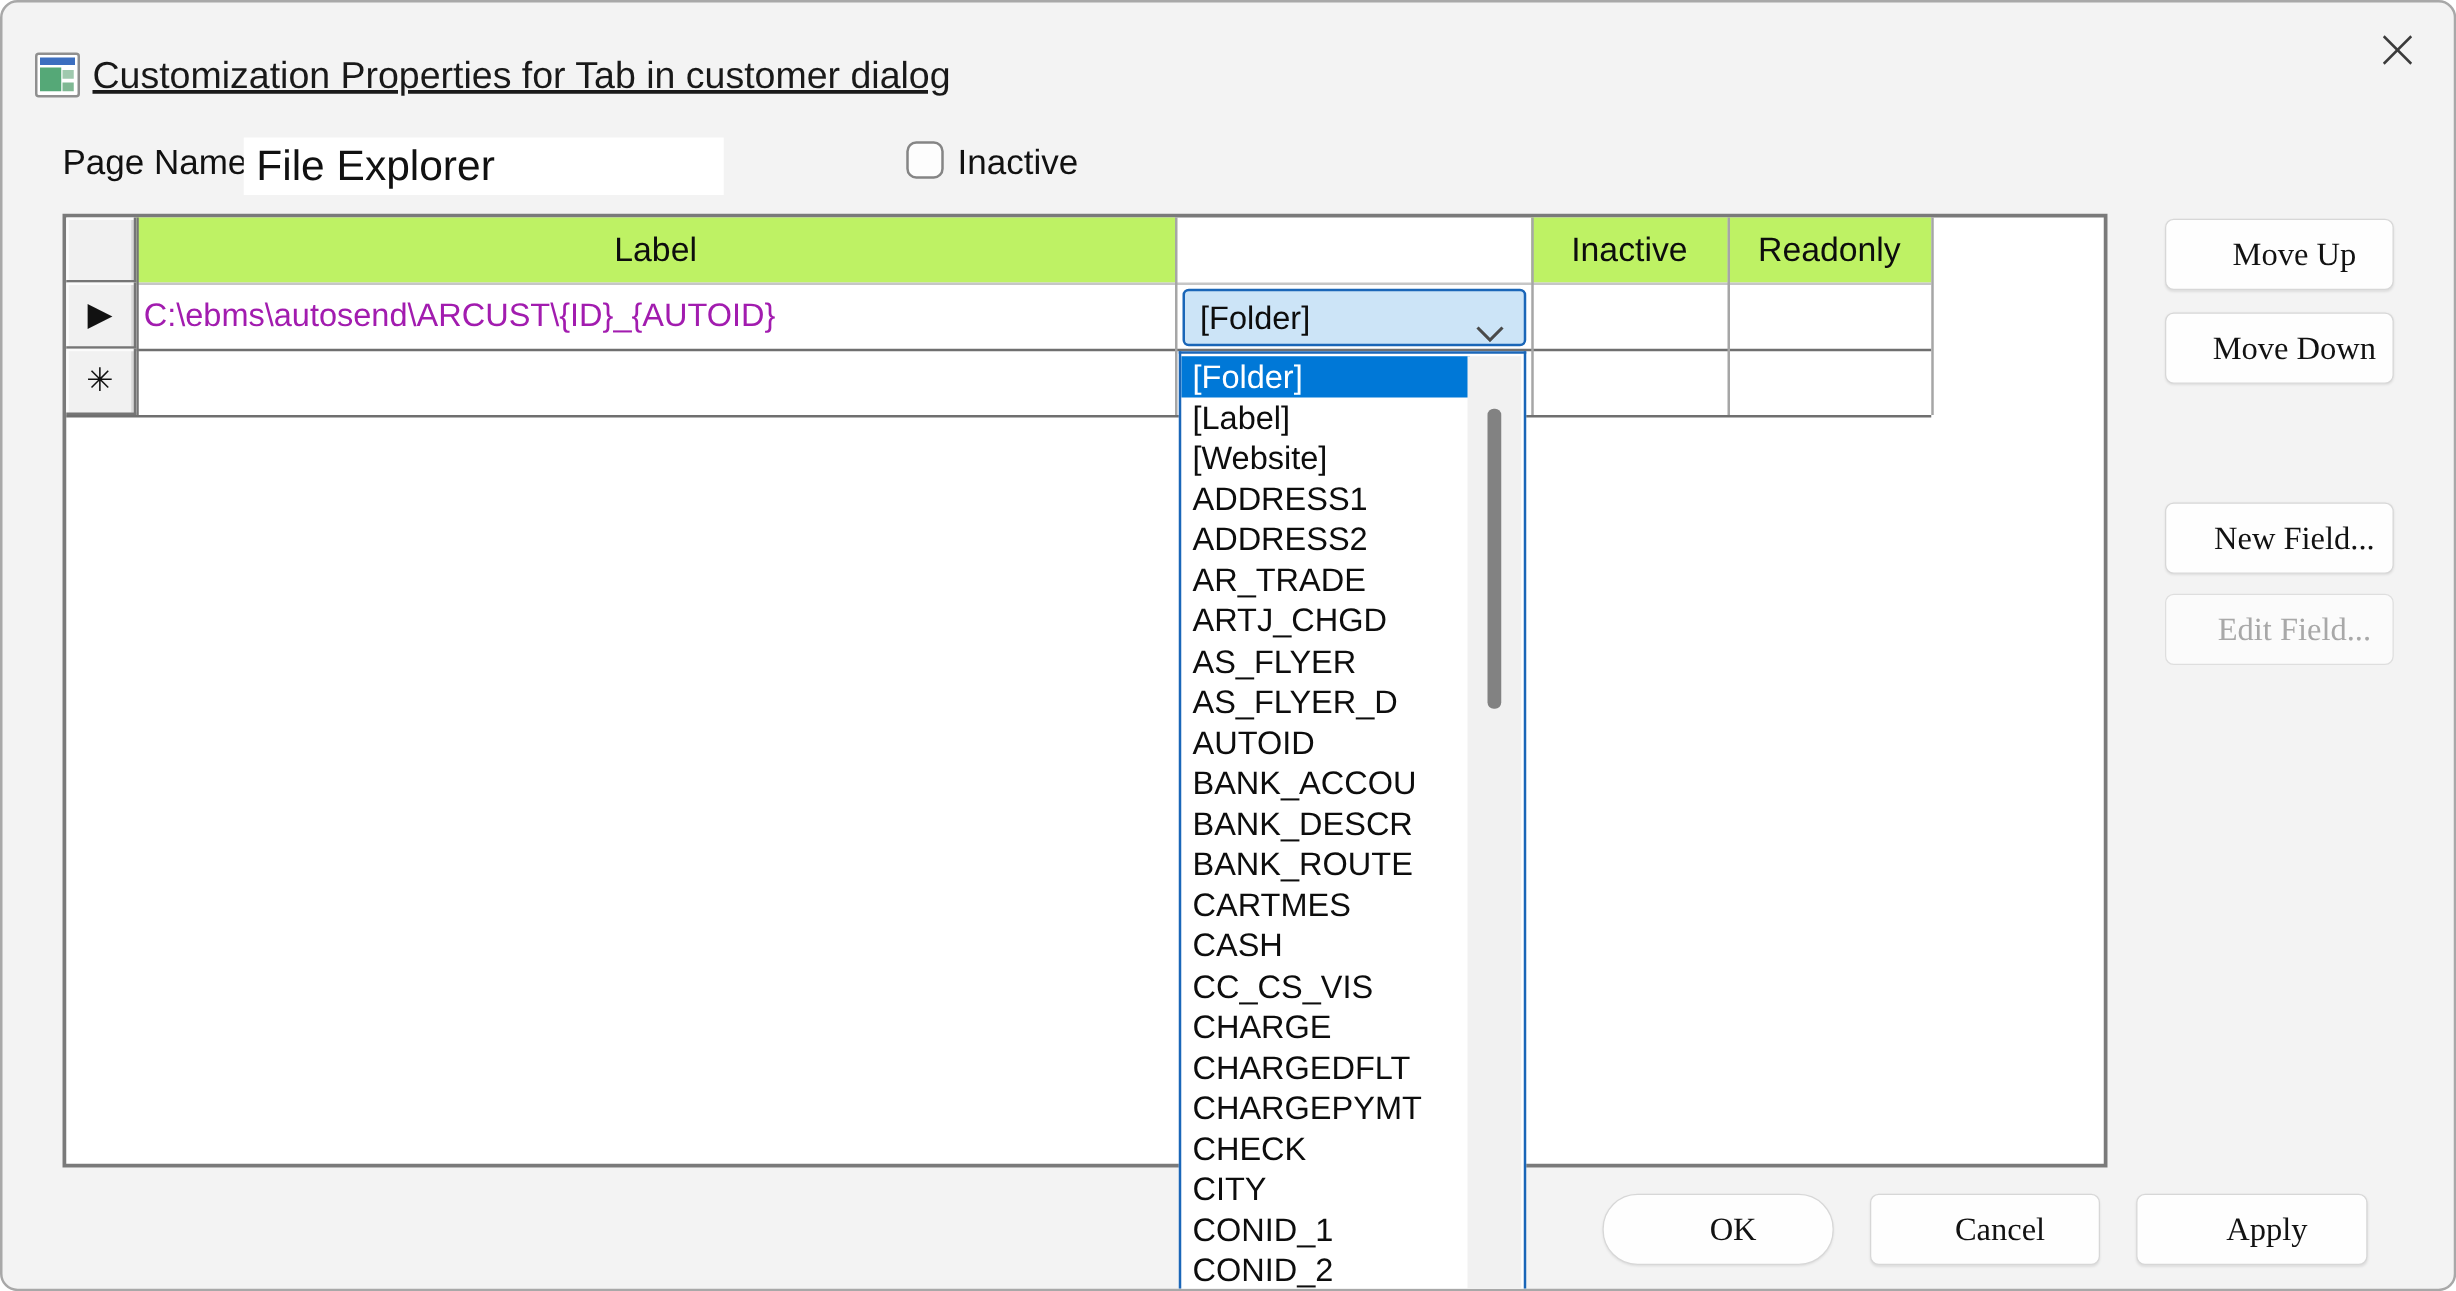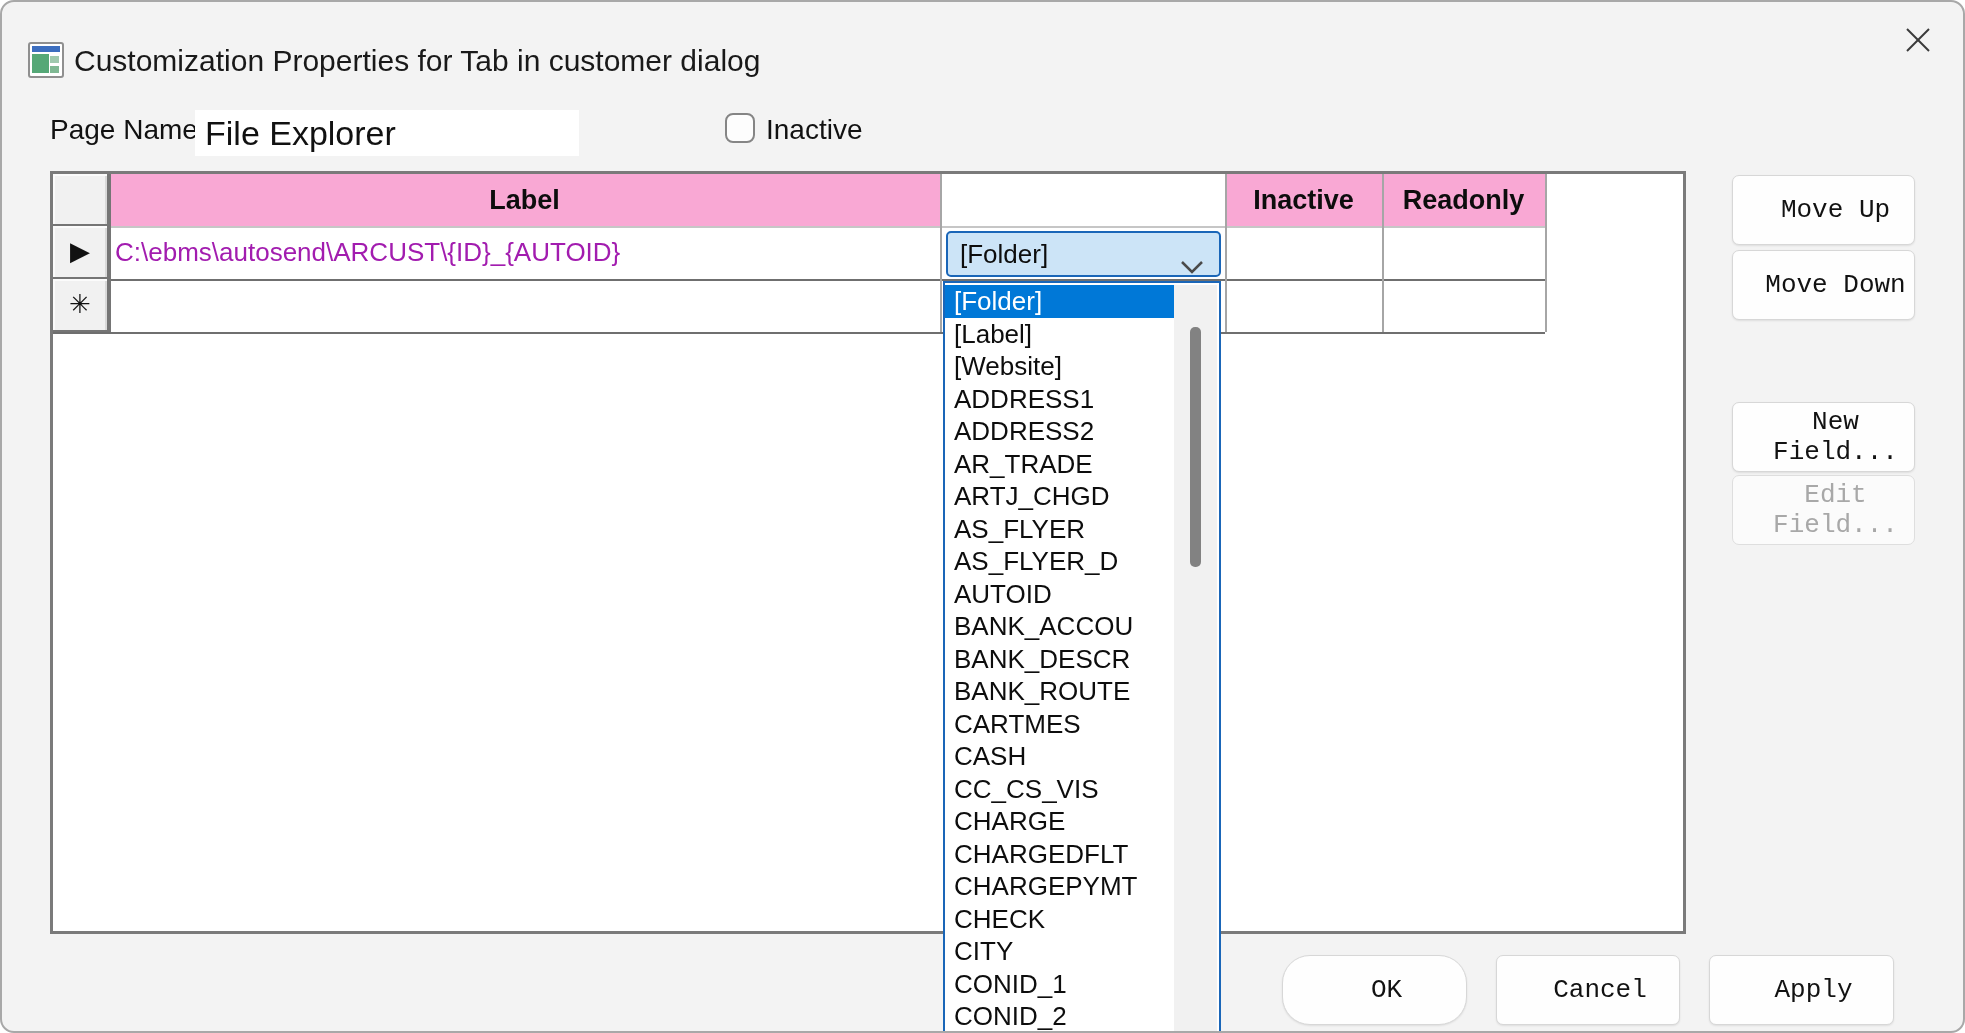--- a/index.html
+++ b/index.html
@@ -15,21 +15,21 @@
   .titlebar { position:absolute; left:0; top:0; width:100%; height:82px; }
   .app-icon {
     position:absolute; left:26px; top:40px; width:36px; height:36px;
     background:#ffffff; border:2px solid #8f8f8f; border-radius:3px;
   }
   .app-icon .bar  { position:absolute; left:2px; top:2px; right:2px; height:6px; background:#3c6ebf; }
   .app-icon .blk1 { position:absolute; left:2px; top:10px; width:17px; height:19px; background:#55a877; }
   .app-icon .blk2 { position:absolute; right:3px; top:12px; width:9px; height:7px; background:#9fc9ae; }
   .app-icon .blk3 { position:absolute; right:3px; bottom:3px; width:9px; height:7px; background:#7fb893; }
   .title-text {
-    position:absolute; left:72px; top:42px; font-size:30px; color:#191919; white-space:nowrap;
+    position:absolute; left:72px; top:42px; font-size:30px; color:#191919; white-space:nowrap;text-decoration:underline;
   }
   .close-btn {
     position:absolute; right:20px; top:14px; width:50px; height:50px;
     background:transparent; border:none; cursor:pointer;
     display:flex; align-items:center; justify-content:center;
   }
 
   
   .pagename-label { position:absolute; left:48px; top:112px; font-size:28px; color:#111; }
   .pagename-field {
@@ -43,21 +43,21 @@
   }
   .inactive-label { position:absolute; left:764px; top:112px; font-size:28px; color:#111; }
 
   
   .grid {
     position:absolute; left:48px; top:169px; width:1636px; height:763px;
     background:#ffffff; border:3px solid #7a7a7a;
   }
   .hdr-cell {
     position:absolute; top:0; height:52px; line-height:52px; text-align:center;
-    font-size:27px; color:#0d0d0d; background:#f9a8d4;font-weight:bold;
+    font-size:27px; color:#0d0d0d; background:#bef264;
   }
   .vline  { position:absolute; top:0; width:2px; height:158px; background:#a6a6a6; }
   .vline.dark { background:#757575; }
   .hline  { position:absolute; left:0; height:2px; width:1492px; background:#6f6f6f; }
   .hline.light { background:#c6c6c6; }
   .rowhdr {
     position:absolute; left:0; width:56px; background:#f1f1f1;
     border-right:2px solid #757575; border-bottom:2px solid #757575;
     box-shadow:inset 2px 2px 0 #fbfbfb, inset -2px 0 0 #d9d9d9;
     display:flex; align-items:center; justify-content:center;
@@ -92,23 +92,23 @@
     position:absolute; right:2px; top:2px; width:43px; height:746px;
     background:#f1f1f1;
   }
   .dd-thumb {
     position:absolute; left:16px; top:42px; width:11px; height:240px;
     background:#828282; border-radius:5px;
   }
 
   
   .btn {
-    position:absolute; height:70px; background:#fefefe;
+    position:absolute; height:57px; background:#fefefe;
     border:1.5px solid #d7d7d7; border-radius:7px;
-    font-size:26px; color:#121212; font-family:Liberation Mono, monospace;
+    font-size:26px; color:#121212; font-family:Liberation Serif, serif;
     box-shadow:0 1px 2px rgba(0,0,0,0.09);
     display:flex; align-items:center; justify-content:center; cursor:pointer;padding-left:24px;
   }
   .btn.disabled { color:#a8a8a8; background:#fbfbfb; border-color:#dedede; box-shadow:none; cursor:default; }
   .btn-moveup   { left:1730px; top:173px; width:183px; }
   .btn-movedown { left:1730px; top:248px; width:183px; }
   .btn-newfield { left:1730px; top:400px; width:183px; }
   .btn-editfield{ left:1730px; top:473px; width:183px; }
   .btn-ok      { left:1280px; top:953px; width:185px;border-radius:28px; }
   .btn-cancel  { left:1494px; top:953px; width:184px; }

